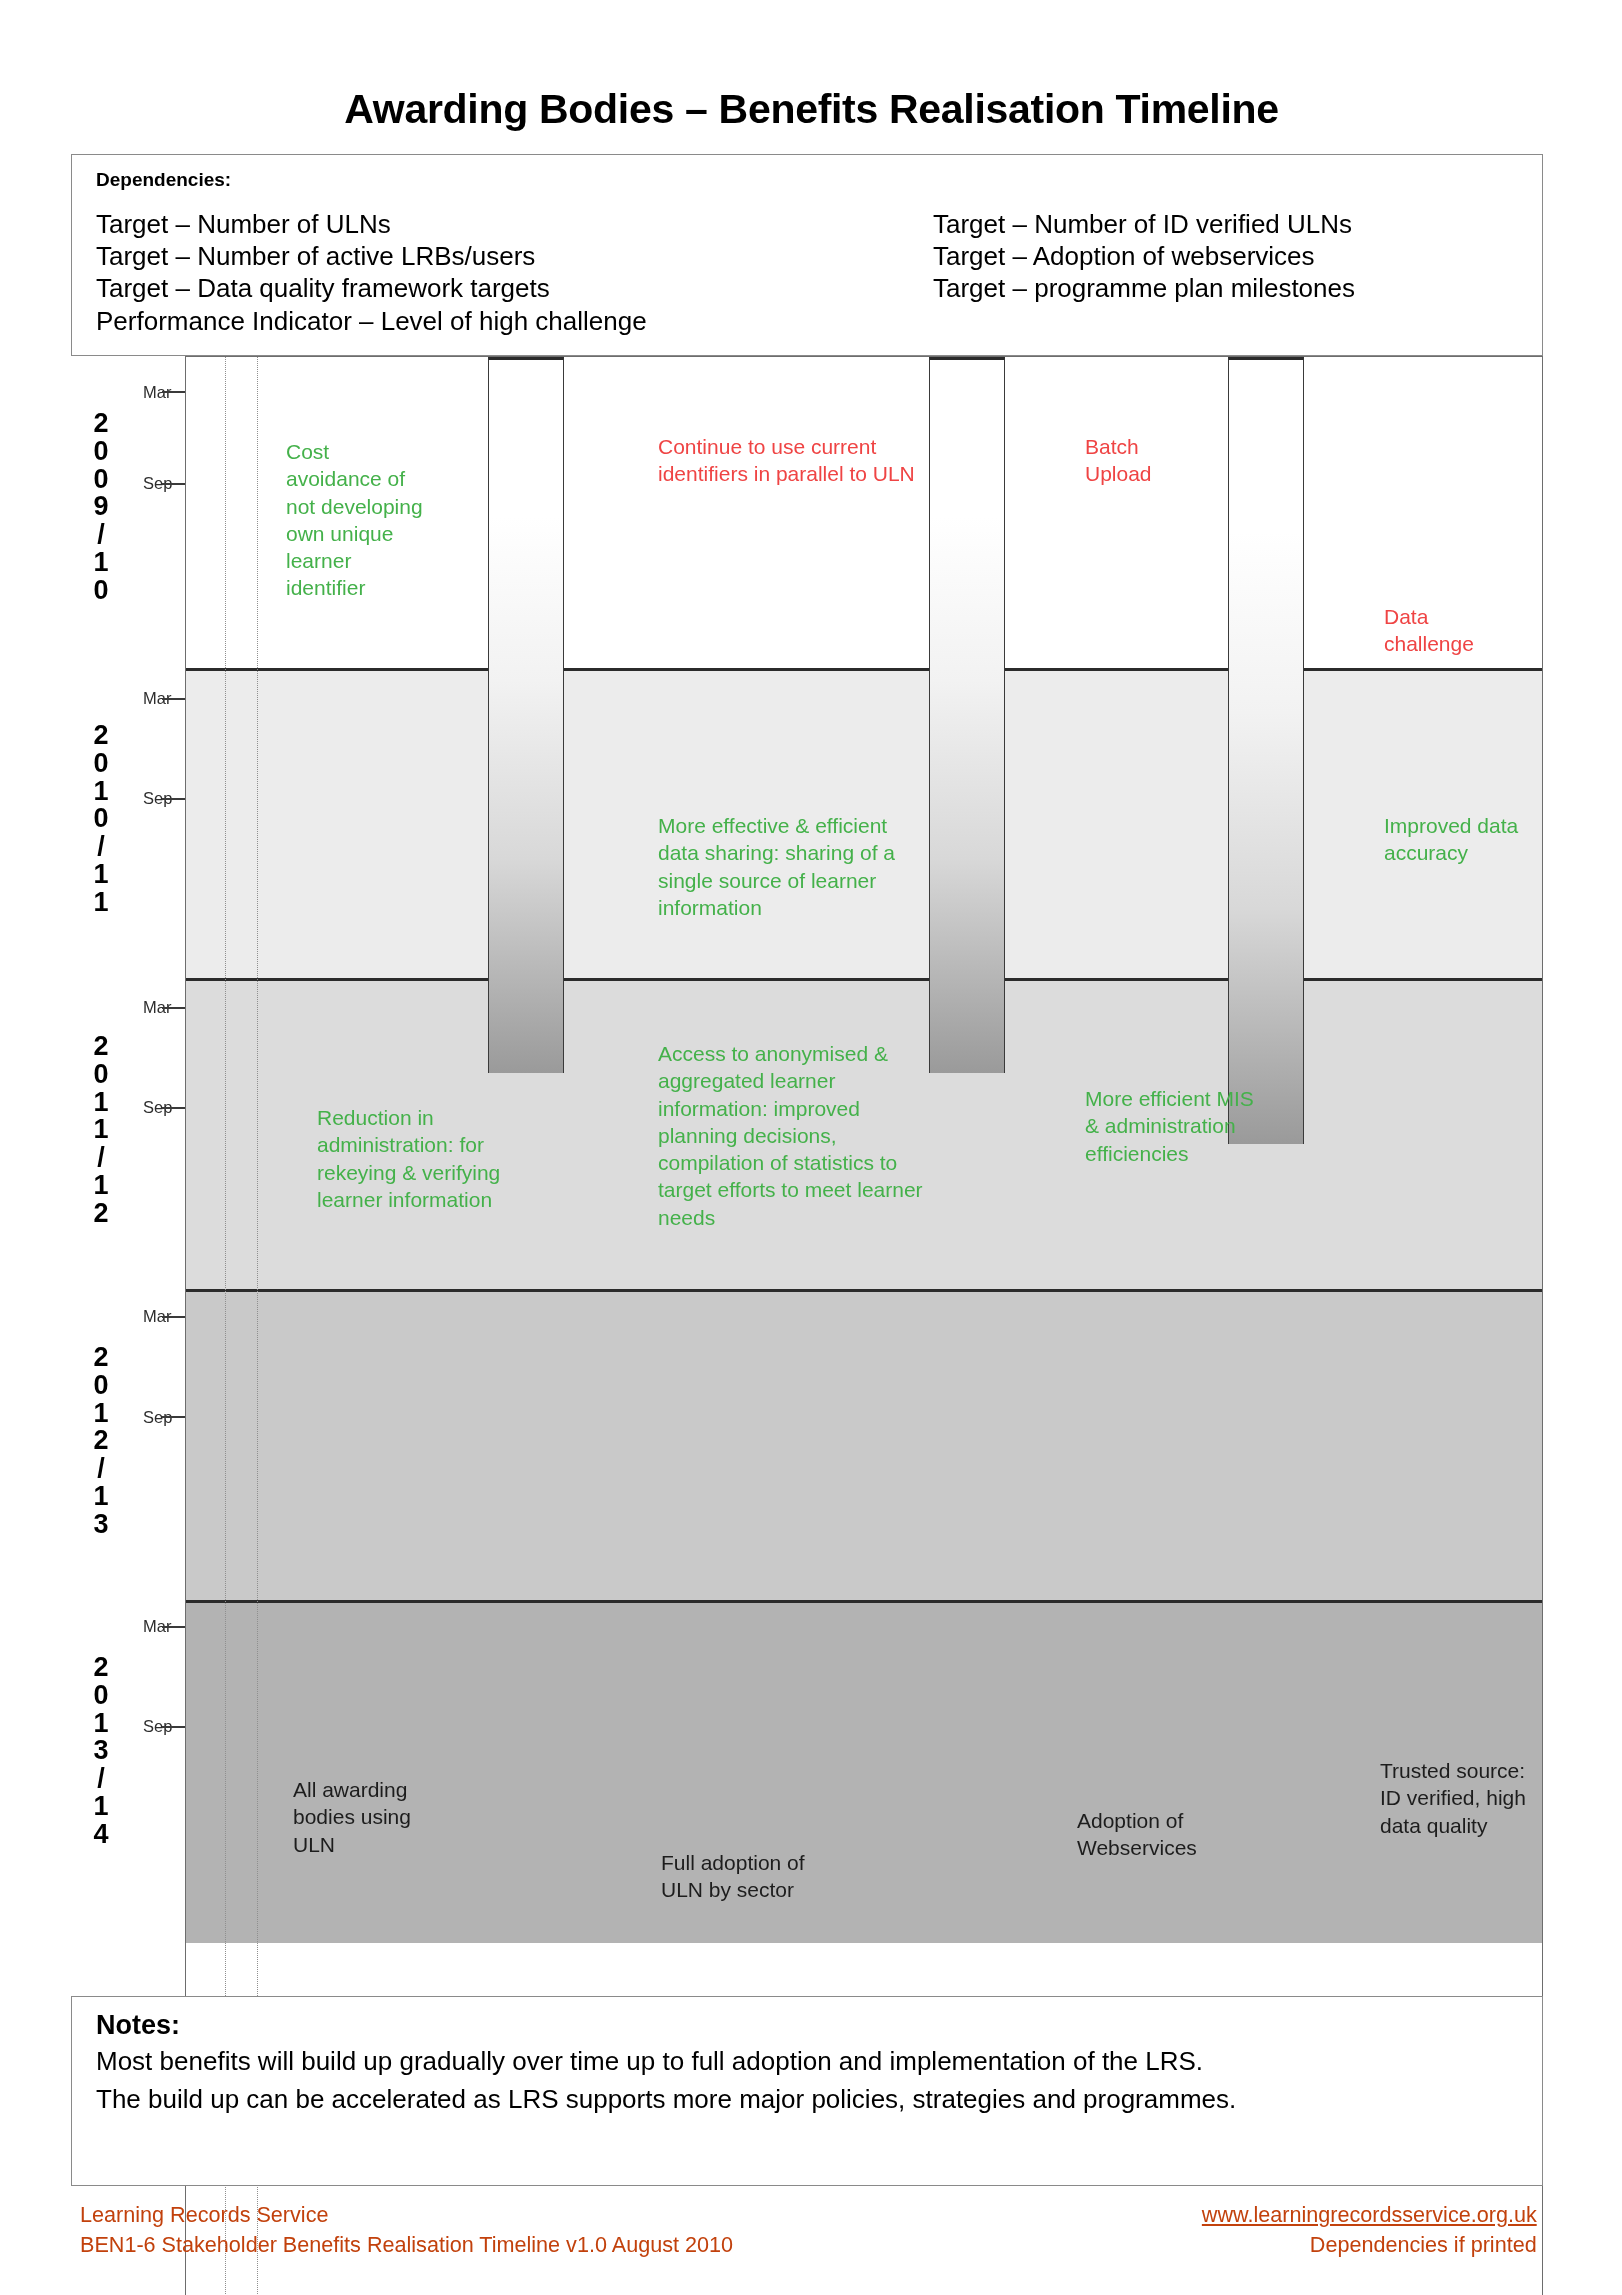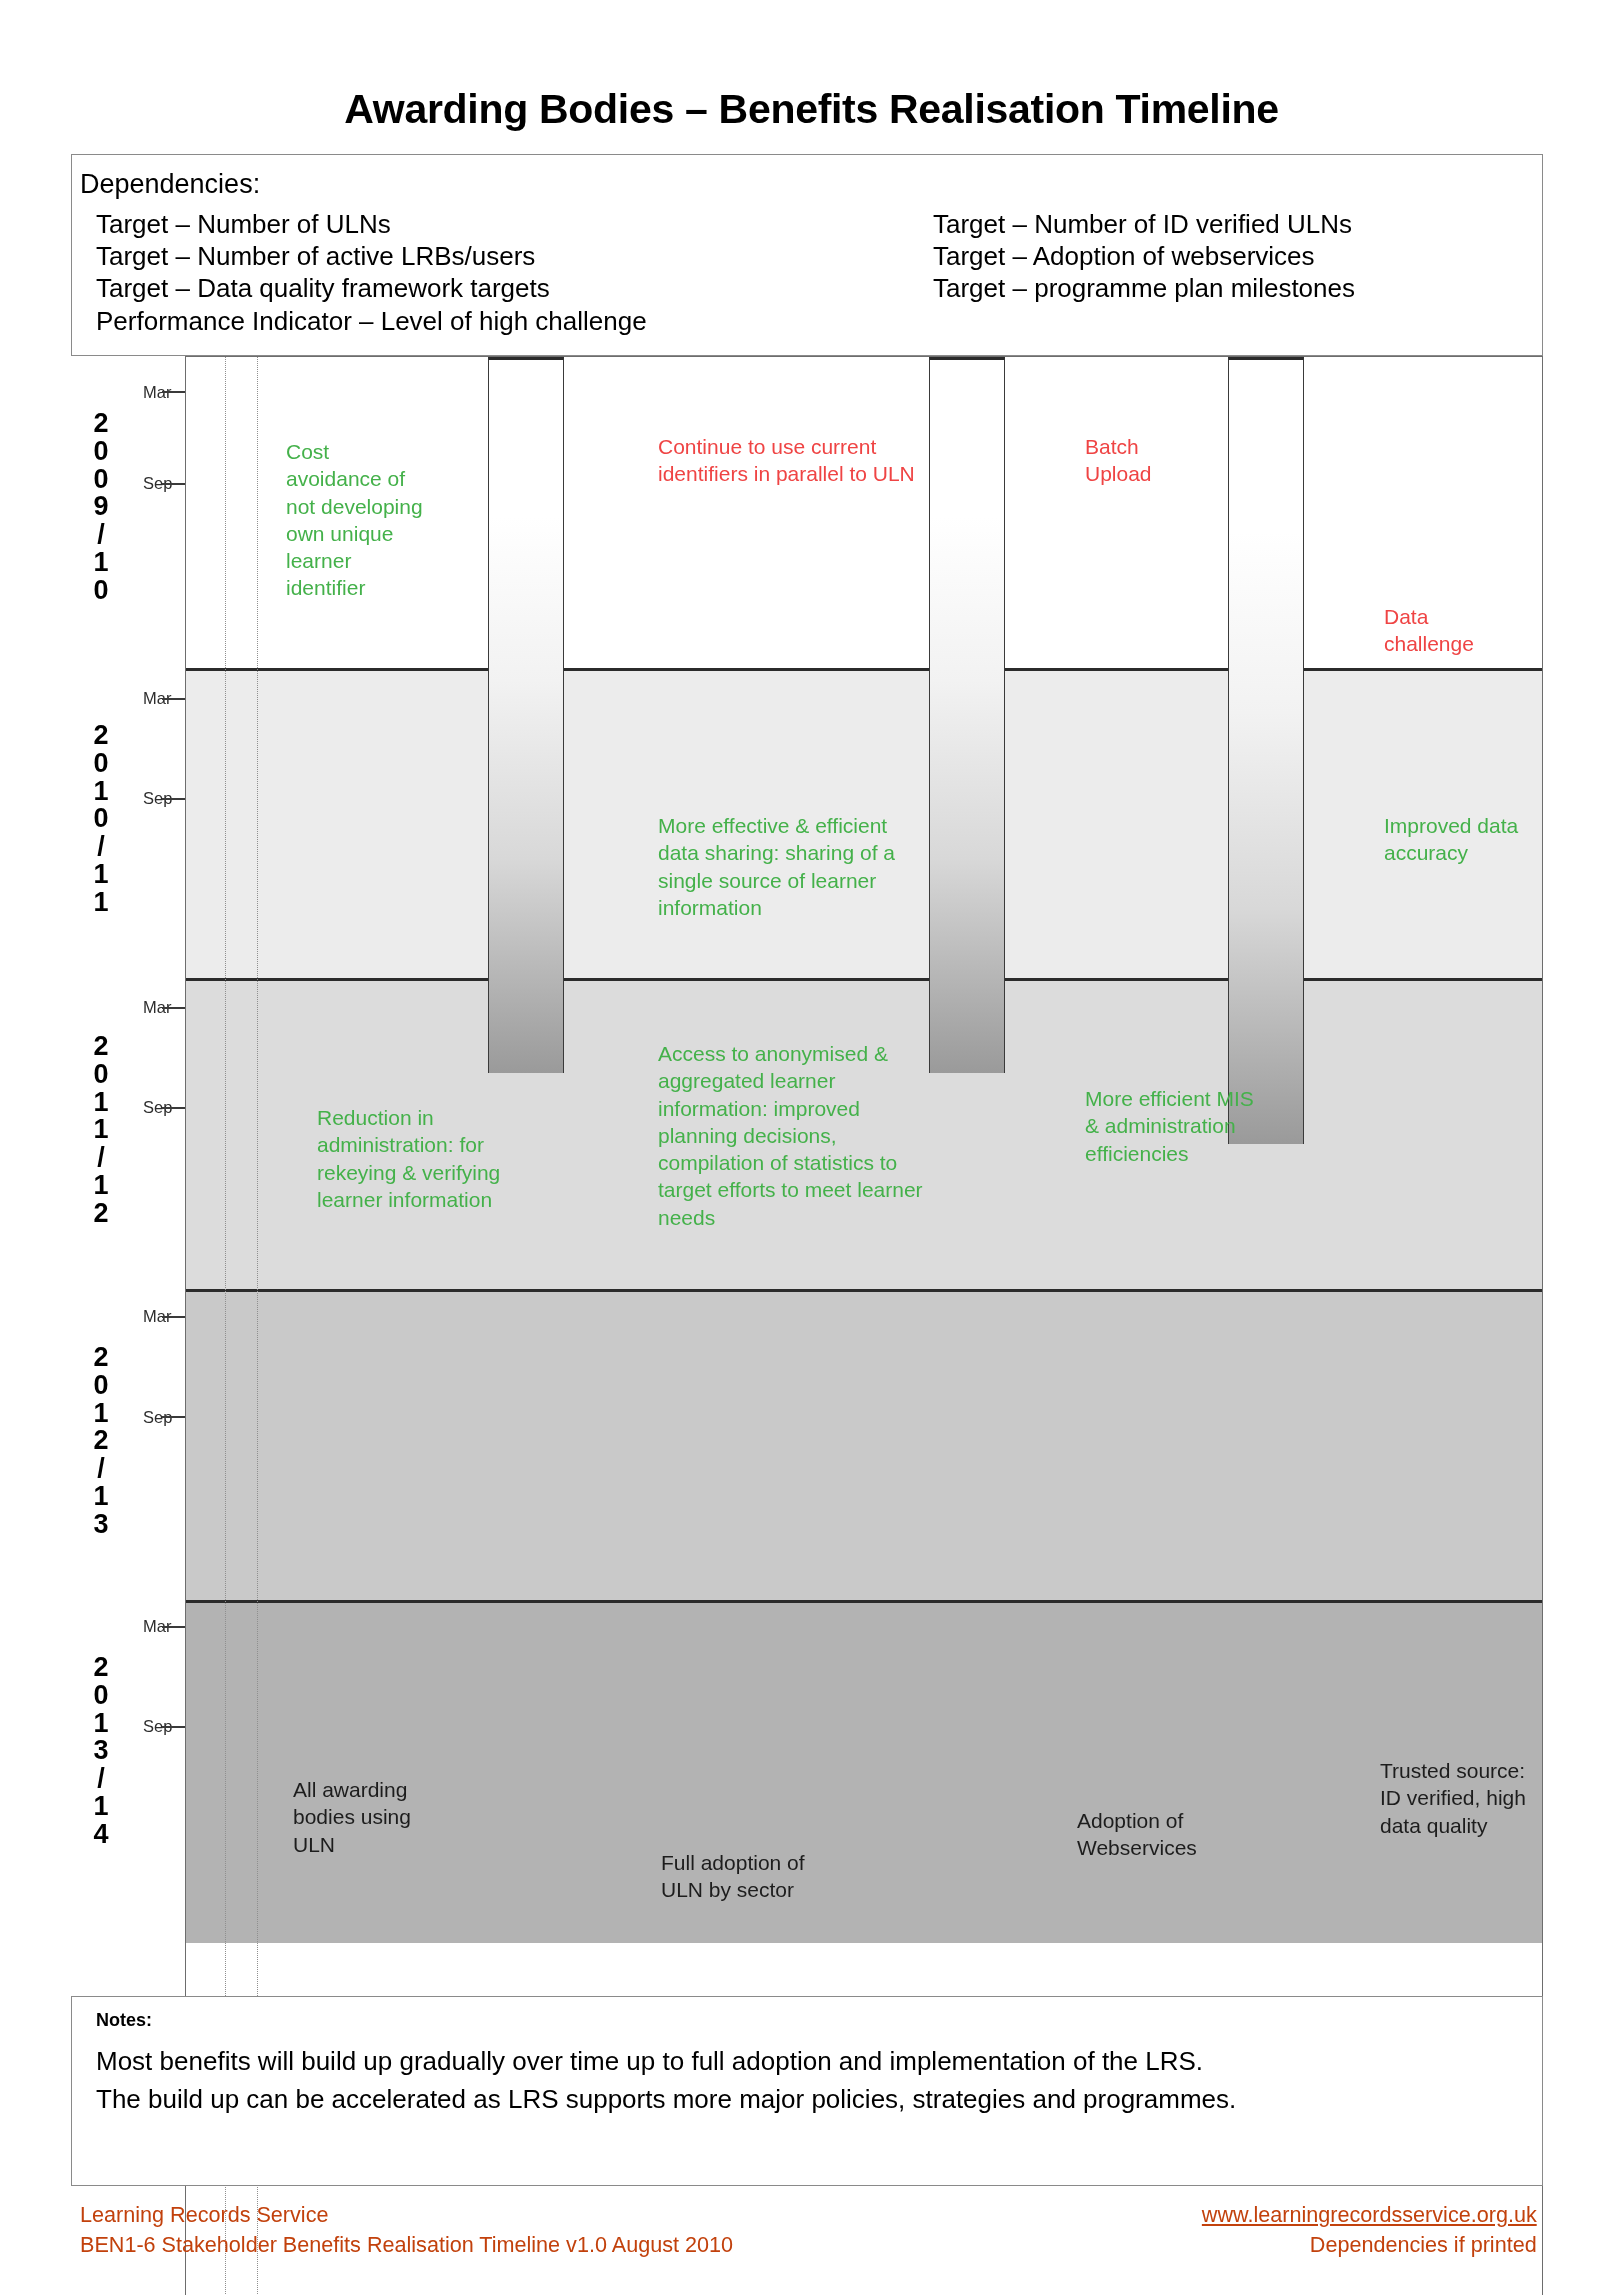--- a/index.html
+++ b/index.html
@@ -18,21 +18,21 @@
     position:absolute; left:0; top:86px; width:1623px;
     text-align:center;
     font-size:41px; font-weight:700; letter-spacing:-0.3px;
   }
 
   
   #dep-box {
     position:absolute; left:71px; top:154px; width:1472px; height:202px;
     border:1.9px solid #8a8a8a; background:#fff;
   }
-  #dep-title { position:absolute; left:8px; top:14px; font-size:27px; font-weight:400; }
+  #dep-title { position:absolute; left:24px; top:14px; font-size:19px; font-weight:700; }
   .dep-col { position:absolute; font-size:26px; line-height:1.24; }
   #dep-col-left  { left:24px;  top:53px; }
   #dep-col-right { left:861px; top:53px; }
   .dep-line { white-space:nowrap; }
 
   
   #chart {
     position:absolute; left:185px; top:356px; width:1358px; height:2043px;
     border:1.9px solid #6d6d6d;
     overflow:hidden;
@@ -79,21 +79,21 @@
   .note { position:absolute; font-size:21px; line-height:1.30; }
   .green { color:#44b14a; }
   .red   { color:#ef4444; }
   .dark  { color:#1d1d1d; }
 
   
   #notes-box {
     position:absolute; left:71px; top:1996px; width:1472px; height:190px;
     border:1.9px solid #8a8a8a; background:#fff;
   }
-  #notes-title { position:absolute; left:24px; top:12.7px; font-size:18px; font-weight:700; }
+  #notes-title { position:absolute; left:24px; top:12.7px; font-size:27px; font-weight:700; }
   .notes-line { position:absolute; left:24px; font-size:26px; white-space:nowrap; }
   #notes-l1 { top:49px; }
   #notes-l2 { top:87px; }
   #key-row  { position:absolute; left:24px; top:133px; font-size:26px; white-space:nowrap; }
   #key-row .gap { display:inline-block; width:127px; }
 
   
   #footer { position:absolute; left:71px; top:2200px; width:1472px; height:76px;
             color:#c2410c; font-size:21.6px; }
   #footer .left  { position:absolute; left:9px; top:0;  line-height:1.38; }

